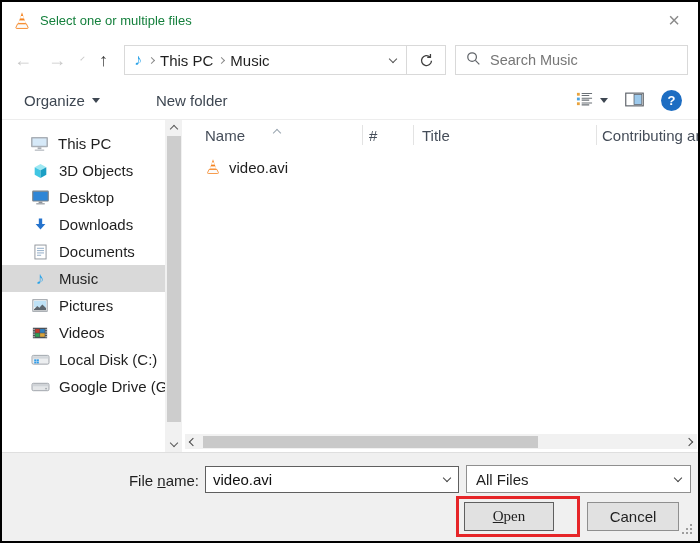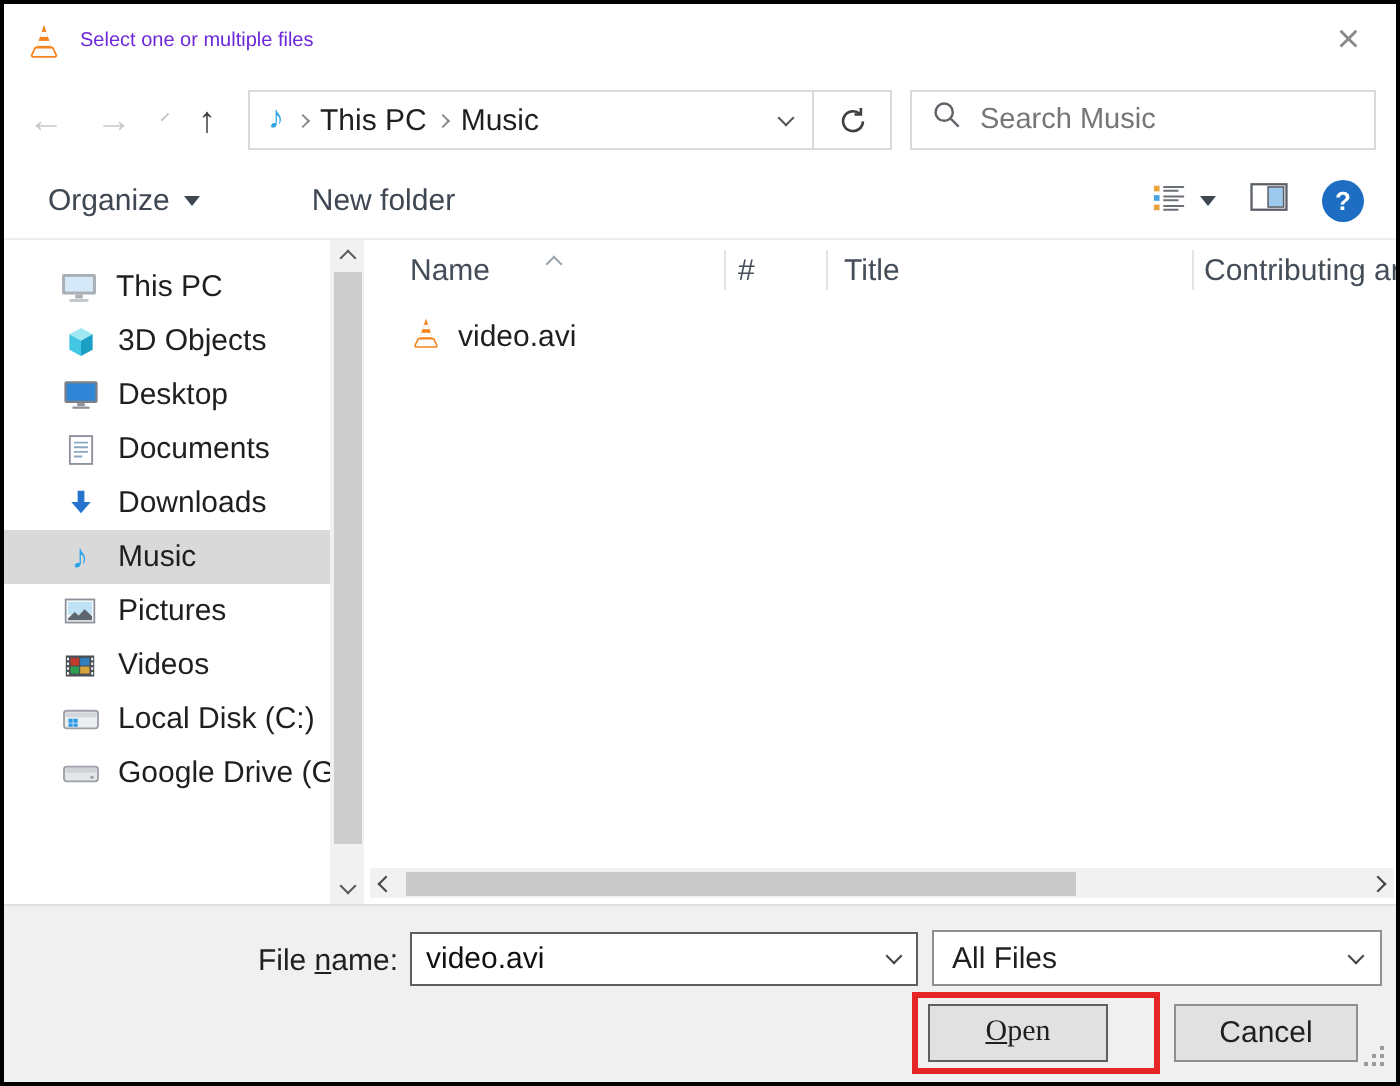--- a/index.html
+++ b/index.html
@@ -3,21 +3,21 @@
 <meta charset="utf-8">
 <style>
   * { margin:0; padding:0; box-sizing:border-box; }
   body { font-family:"Liberation Sans", sans-serif; background:#fff; }
   .dialog { position:relative; width:700px; height:543px; background:#fff;
             border:2px solid #000; overflow:hidden; color:#1f1f1f; }
 
   
   .titlebar { position:absolute; top:0; left:0; right:0; height:36px;
               display:flex; align-items:center; padding:0 14px 0 10px; background:#fff; }
-  .titlebar .ttl { margin-left:8px; font-size:10px; color:#6d28d9; }
+  .titlebar .ttl { margin-left:8px; font-size:13px; color:#15803d; }
   .titlebar .close { margin-left:auto; font-size:20px; color:#8a8a8a; line-height:1;
                      padding:0 4px; cursor:default; }
 
   
   .navrow { position:absolute; top:36px; left:0; right:0; height:44px;
             display:flex; align-items:center; padding:0 12px; background:#fff; }
   .nav-glyph { font-size:18px; line-height:1; }
   .dim { color:#c9c9c9; }
   .dark { color:#3f3f3f; }
   .navgap { margin-right:16px; }
@@ -230,36 +230,36 @@
         <svg width="17" height="15" viewBox="0 0 18 15">
           <rect x="0.8" y="0.8" width="16.4" height="10.4" rx="0.5" fill="#2f86d6" stroke="#7b8187" stroke-width="1.2"></rect>
           <rect x="7" y="11.8" width="4" height="1.6" fill="#8d9298"></rect>
           <rect x="4.5" y="13.6" width="9" height="1.2" fill="#8d9298"></rect>
         </svg>
       </span>
       <span>Desktop</span>
     </div>
     <div class="side-item child">
       <span class="icon-cell">
+        <svg width="15" height="15" viewBox="0 0 16 16">
+          <path d="M6.2 1.5h3.6v6h3.4L8 13.4 2.8 7.5h3.4Z" fill="#2573cd"></path>
+        </svg>
+      </span>
+      <span>Downloads</span>
+    </div>
+    <div class="side-item child">
+      <span class="icon-cell">
         <svg width="13" height="16" viewBox="0 0 14 17">
           <rect x="1" y="1" width="12" height="15" fill="#fff" stroke="#8d939a"></rect>
           <g stroke="#8aa8c4" stroke-width="1">
               <path d="M3.2 4.5h7.6M3.2 7h7.6M3.2 9.5h7.6M3.2 12h4.5"></path>
             </g>
         </svg>
       </span>
       <span>Documents</span>
-    </div>
-    <div class="side-item child">
-      <span class="icon-cell">
-        <svg width="15" height="15" viewBox="0 0 16 16">
-          <path d="M6.2 1.5h3.6v6h3.4L8 13.4 2.8 7.5h3.4Z" fill="#2573cd"></path>
-        </svg>
-      </span>
-      <span>Downloads</span>
     </div>
     <div class="side-item child selected">
       <span class="icon-cell note-blue">♪</span>
       <span>Music</span>
     </div>
     <div class="side-item child">
       <span class="icon-cell">
         <svg width="16" height="13" viewBox="0 0 17 14">
           <rect x="0.8" y="0.8" width="15.4" height="12.4" fill="#fff" stroke="#8d939a"></rect>
           <rect x="2" y="2" width="13" height="7" fill="#bfe2f6"></rect>

